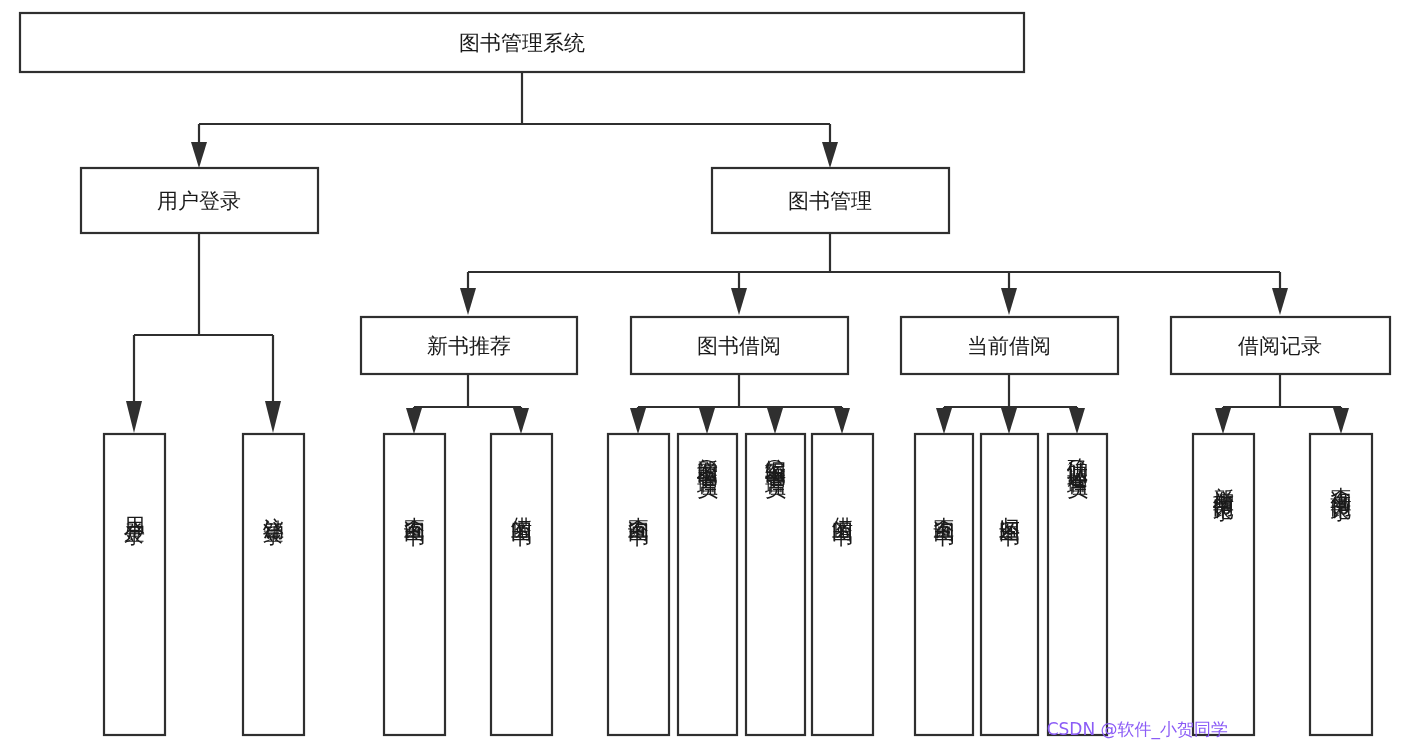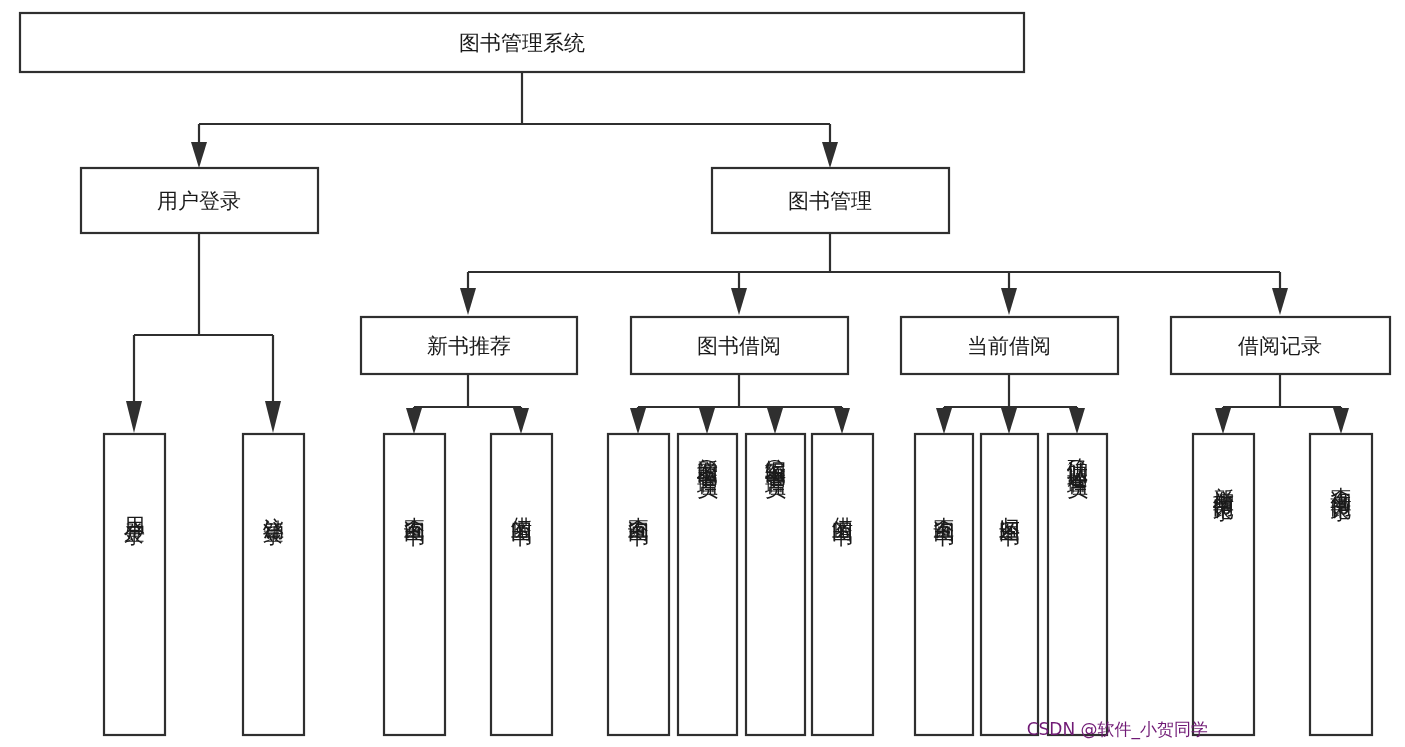--- a/index.html
+++ b/index.html
@@ -61,25 +61,25 @@
     writing-mode: vertical-rl;
     text-orientation: upright;
     font-family: "DejaVu Sans", "Liberation Sans", sans-serif;
     font-size: 21px;
     line-height: 1.05;
     color: #1a1a1a;
     letter-spacing: 3px;
   }
   .watermark {
     position: absolute;
-    right: 20px;
+    right: 0;
     bottom: 6px;
     font-family: "DejaVu Sans", "Liberation Sans", sans-serif;
     font-size: 17px;
-    color: #701a75;
+    color: #8b5cf6;
     white-space: nowrap;
     pointer-events: none;
     margin-top: 41px;
   }
 </style>
 </head>
 <body>
 
 <div id="diagram-root">
 

